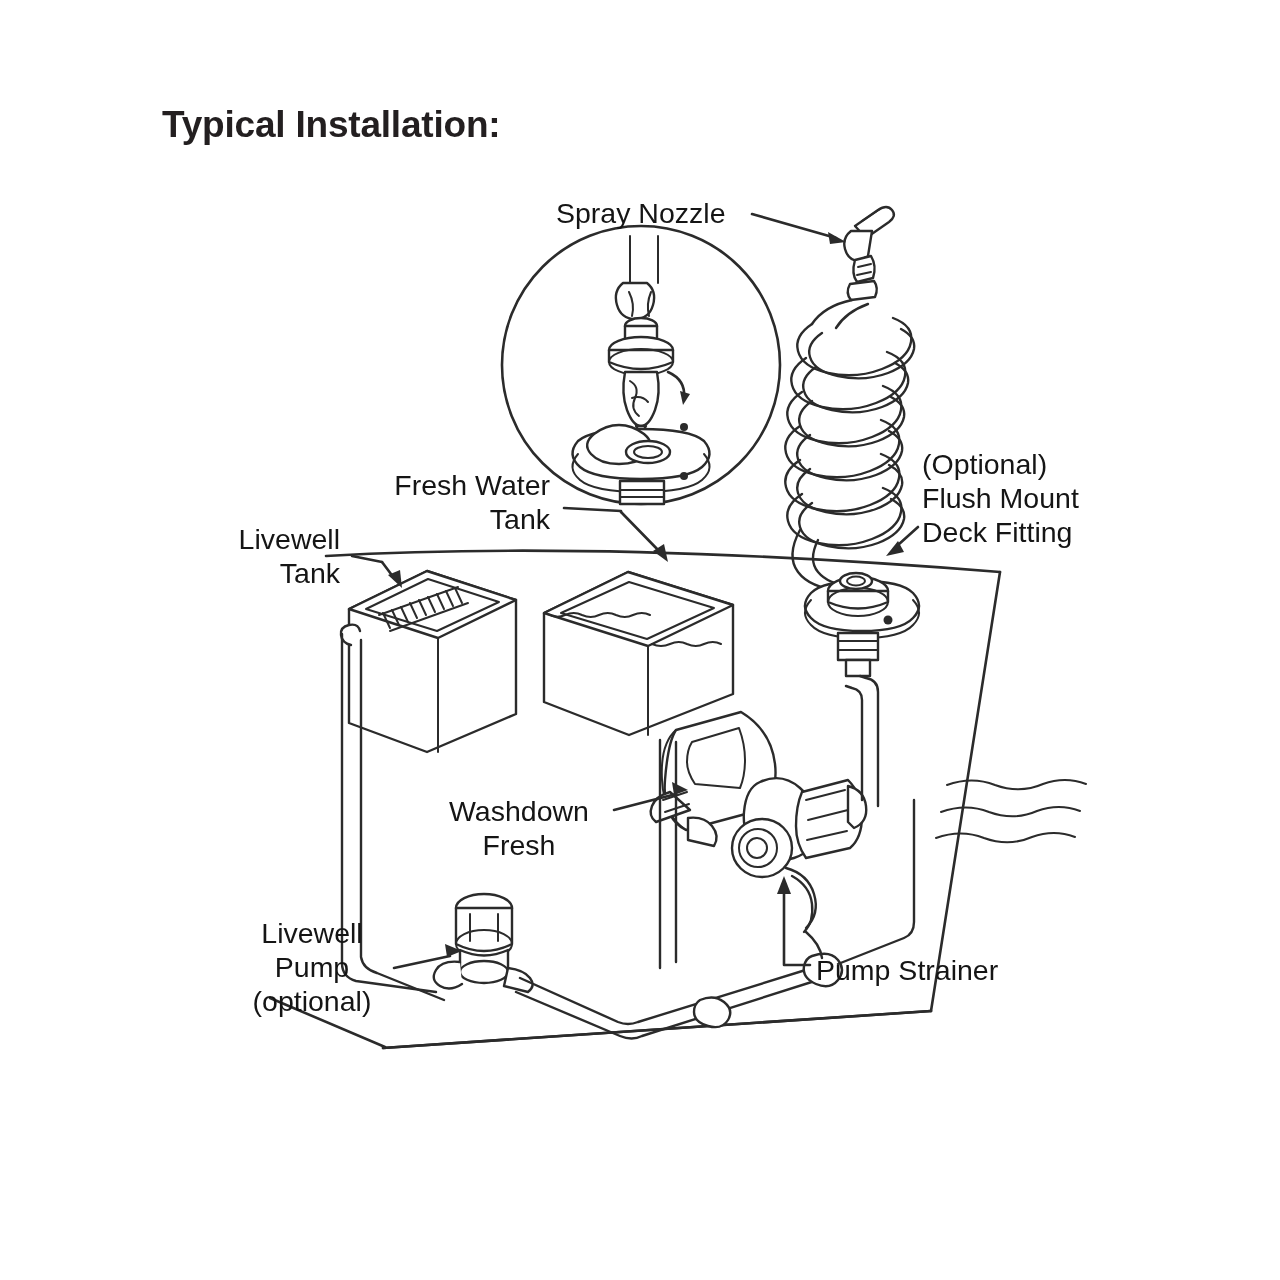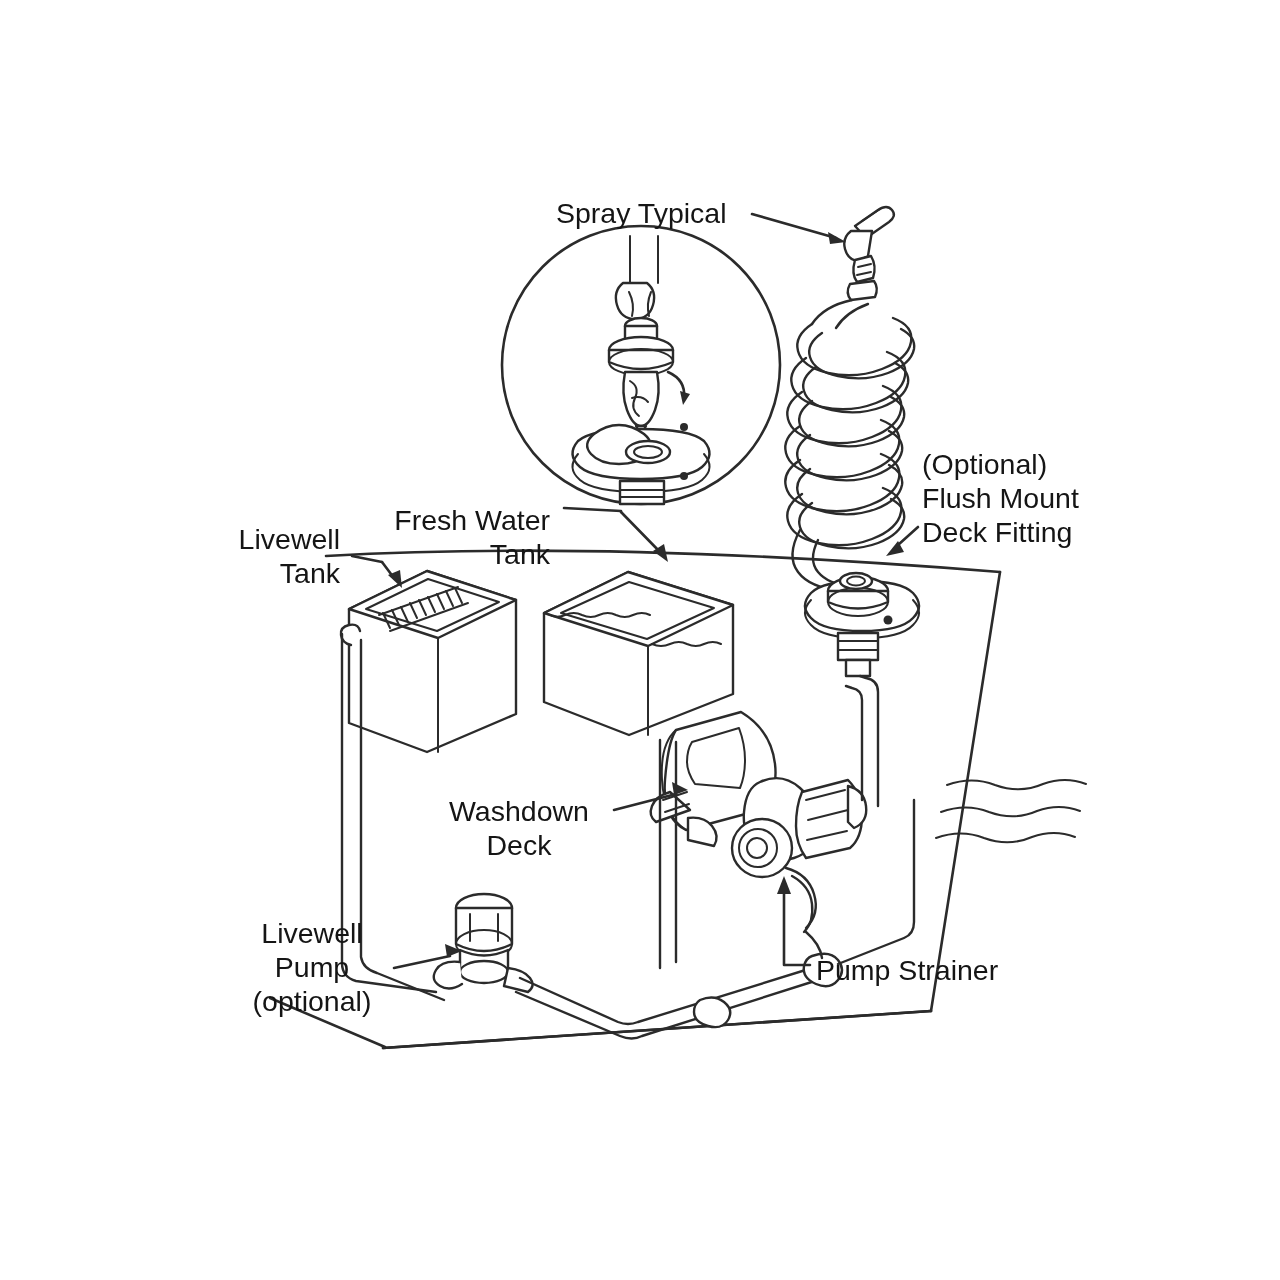--- a/index.html
+++ b/index.html
@@ -38,21 +38,21 @@
     font-size: 28.5px;
     line-height: 34px;
     white-space: pre;
     font-family: "Liberation Sans", sans-serif;
   }
   .lbl-r { text-align: right; }
   .lbl-c { text-align: center; }
   .lbl-l { text-align: left; }
 
   #label-spray-nozzle   { left: 556px; top: 196px; }
-  #label-fresh-water    { left: 338px; top: 468px; width: 212px; margin-top: 35px; }
+  #label-fresh-water    { left: 338px; top: 468px; width: 212px; }
   #label-livewell-tank  { left: 176px; top: 522px; width: 164px; }
   #label-deck-fitting   { left: 922px; top: 447px; width: 156px; }
   #label-washdown-pump  { left: 434px; top: 794px; width: 170px; }
   #label-livewell-pump  { left: 238px; top: 916px; width: 148px; }
   #label-inlet-strainer { left: 816px; top: 953px; }
 
   .ink { fill: none; stroke: #2b2b2b; stroke-linecap: round; stroke-linejoin: round; }
   .ink-thin { stroke-width: 2; }
   .ink-med  { stroke-width: 2.6; }
   .ink-hose { stroke-width: 2.4; }
@@ -308,35 +308,36 @@
 
       <path class="ink ink-lead" d="M394 968 L 450 956"></path>
       <path class="solid-ink" d="M462 951 l -17 -7 l 2 13 z"></path>
 
       <path class="ink ink-lead" d="M810 965 L 784 965 L 784 888"></path>
       <path class="solid-ink" d="M784 876 l -7 18 l 14 0 z"></path>
     </g>
 
   </svg>
 
-
-  <div class="lbl lbl-l" id="label-spray-nozzle">Spray Typical</div>
+  <div id="page-title">Typical Installation:</div>
+
+  <div class="lbl lbl-l" id="label-spray-nozzle">Spray Nozzle</div>
 
   <div class="lbl lbl-r" id="label-fresh-water">Fresh Water
 Tank</div>
 
   <div class="lbl lbl-r" id="label-livewell-tank">Livewell
 Tank</div>
 
   <div class="lbl lbl-l" id="label-deck-fitting">(Optional)
 Flush Mount
 Deck Fitting</div>
 
   <div class="lbl lbl-c" id="label-washdown-pump">Washdown
-Deck</div>
+Fresh</div>
 
   <div class="lbl lbl-c" id="label-livewell-pump">Livewell
 Pump
 (optional)</div>
 
   <div class="lbl lbl-l" id="label-inlet-strainer">Pump Strainer</div>
 
 </div>
 
 </body></html>

